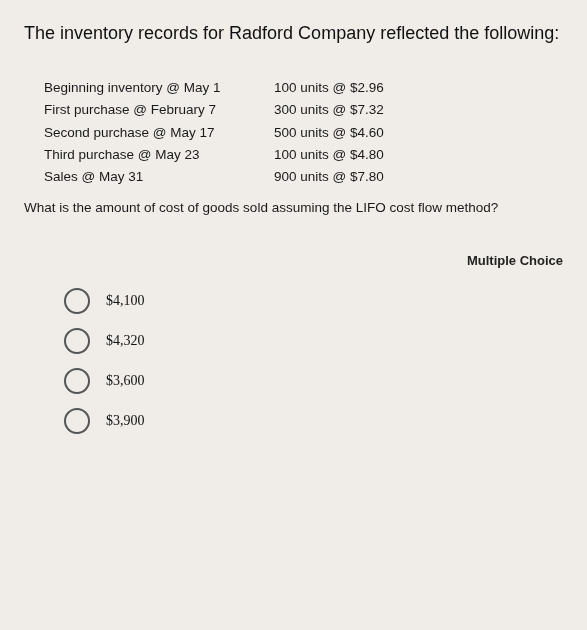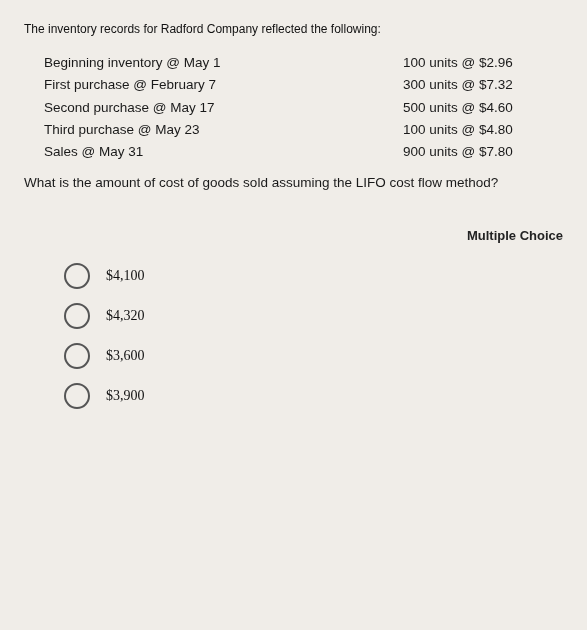--- a/index.html
+++ b/index.html
@@ -12,37 +12,36 @@
       width: 587px;
       min-height: 630px;
       background-color: #f0ede8;
       font-family: Arial, sans-serif;
       font-size: 14px;
       color: #1a1a1a;
       padding: 20px 24px;
     }
 
     .question-text {
-      font-size: 12px;
+      font-size: 18px;
       line-height: 1.5;
-      margin-bottom: 14px;
+      margin-bottom: 30px;
       color: #111;
     }
 
     .inventory-table {
       display: flex;
       flex-direction: column;
       margin: 10px 0 10px 20px;
       font-size: 13.5px;
       line-height: 1.65;
     }
 
     .inventory-row {
       display: flex;
-      justify-content: space-between;
     }
 
     .inv-label {
       min-width: 230px;
     }
 
     .inv-value {
       min-width: 160px;
       text-align: left;
     }

